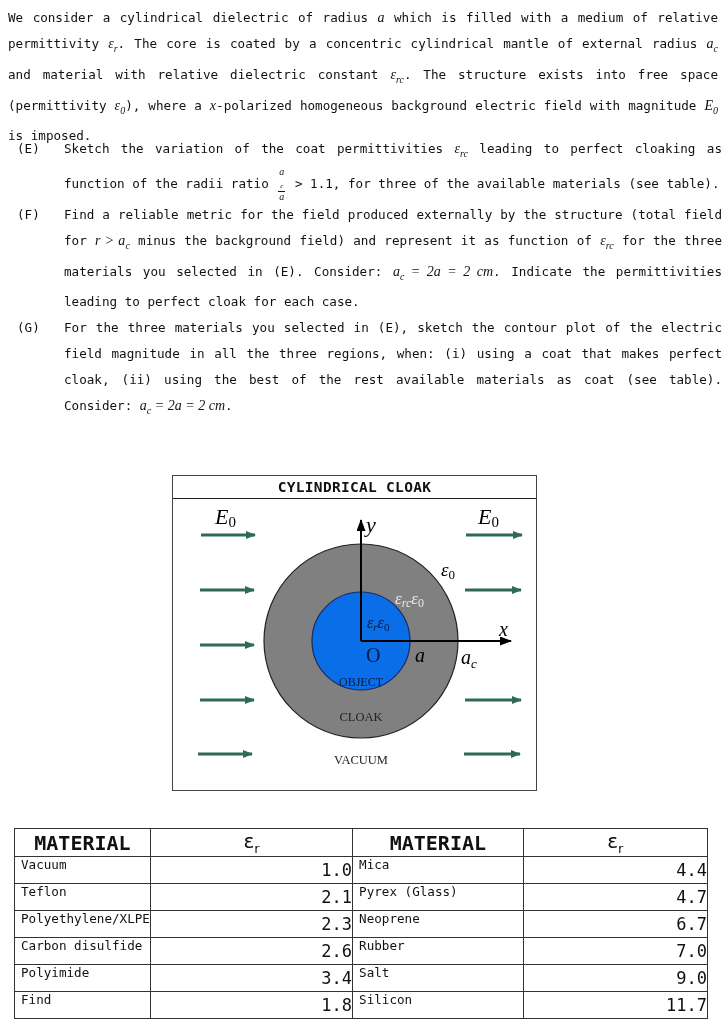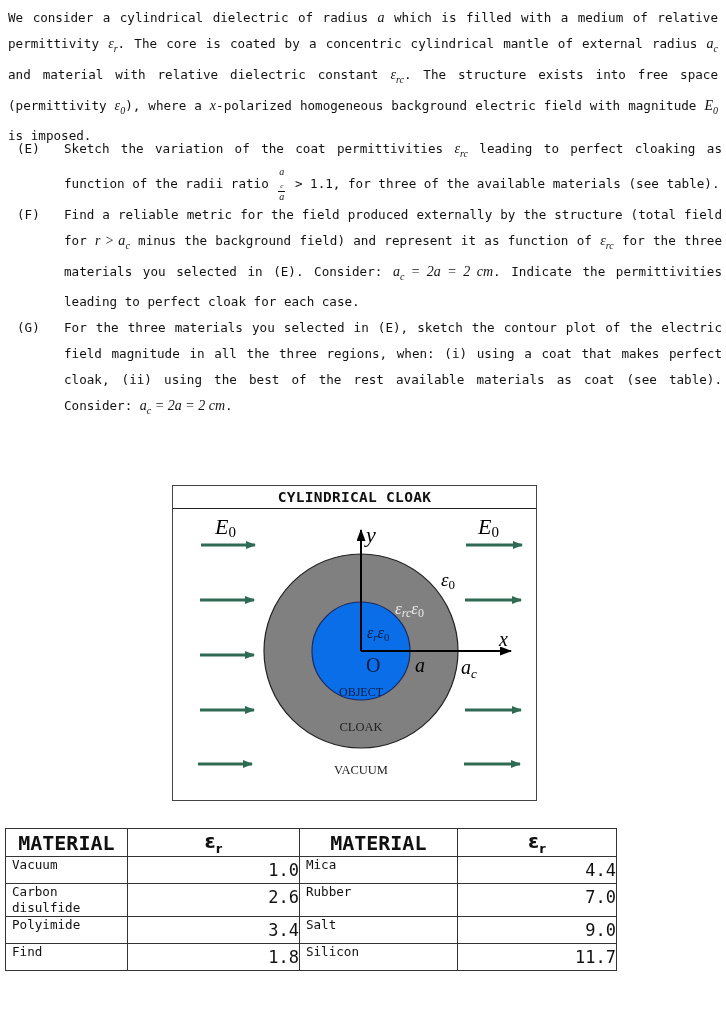--- a/index.html
+++ b/index.html
@@ -13,28 +13,28 @@
   .math { font-family: "Liberation Serif", "DejaVu Serif", serif; font-style: italic; font-size: 14px; }
   .math sub { font-size: 10px; font-style: italic; }
 
   .tasks { position: absolute; left: 0; top: 136px; width: 722px; font-size: 12.6px; }
   .task { position: relative; padding-left: 64px; line-height: 26px; text-align: justify; margin-bottom: 0px; }
   .task .lbl { position: absolute; left: 17px; top: 0; }
   .frac { display: inline-block; vertical-align: middle; text-align: center; font-family: "Liberation Serif", serif; font-style: italic; font-size: 10px; line-height: 10px; margin: 0 2px; }
   .frac span { display: block; }
   .frac .num { border-bottom: 1px solid #111; padding: 0 1px; }
 
-  .figure { position: absolute; left: 172px; top: 485px; width: 365px; height: 316px; border: 1.5px solid #444; box-sizing: border-box; background: #fff; }
+  .figure { position: absolute; left: 172px; top: 475px; width: 365px; height: 316px; border: 1.5px solid #444; box-sizing: border-box; background: #fff; }
   .fig-title { height: 22px; border-bottom: 1.5px solid #222; text-align: center; font-size: 14.5px; font-weight: bold; line-height: 22px; letter-spacing: 0.3px; }
   .fig-svg { position: absolute; left: 0; top: 0; }
 
-  table.mat { position: absolute; left: 5px; top: 828px; width: 612px; border-collapse: collapse; border-radius: 9px; }
+  table.mat { position: absolute; left: 14px; top: 828px; width: 694px; border-collapse: collapse; border-radius: 9px; }
   table.mat td, table.mat th { border: 1.5px solid #333; padding: 0; }
   table.mat th { height: 26px; font-size: 20px; font-weight: bold; text-align: center; }
-  table.mat th.eps { font-family: "DejaVu Sans", sans-serif; font-weight: bold; font-size: 20px; }
+  table.mat th.eps { font-family: "DejaVu Sans", sans-serif; font-weight: normal; font-size: 20px; }
   table.mat td { height: 24.5px; vertical-align: top; }
   td.name { font-size: 12.6px; padding-left: 6px !important; line-height: 16px; }
   td.val { text-align: right; font-size: 17px; line-height: 26px; }
 </style>
 </head>
 <body>
 
 <div class="intro mono">
   <p>
     <span>We consider a cylindrical dielectric of radius </span><span class="math">a</span><span> which is filled with a medium of relative permittivity </span><span class="math"><span>ε</span><sub>r</sub></span><span>. The core is coated by a concentric cylindrical mantle of external radius </span><span class="math"><span>a</span><sub>c</sub></span><span> and material with relative dielectric constant </span><span class="math"><span>ε</span><sub>rc</sub></span><span>. The structure exists into free space (permittivity </span><span class="math"><span>ε</span><sub>0</sub></span><span>), where a </span><span class="math">x</span><span>-polarized homogeneous background electric field with magnitude </span><span class="math"><span>E</span><sub>0</sub></span><span> is imposed.</span>
@@ -120,20 +120,32 @@
     <th>MATERIAL</th>
     <th class="eps"><span>ε</span><sub style="font-size:13px">r</sub></th>
   </tr>
   <tr>
     <td class="name">Vacuum</td>
     <td class="val">1.0</td>
     <td class="name">Mica</td>
     <td class="val">4.4</td>
   </tr>
   <tr>
+    <td class="name">Teflon</td>
+    <td class="val">2.1</td>
+    <td class="name">Pyrex (Glass)</td>
+    <td class="val">4.7</td>
+  </tr>
+  <tr>
+    <td class="name">Polyethylene/XLPE</td>
+    <td class="val">2.3</td>
+    <td class="name">Neoprene</td>
+    <td class="val">6.7</td>
+  </tr>
+  <tr>
     <td class="name">Carbon disulfide</td>
     <td class="val">2.6</td>
     <td class="name">Rubber</td>
     <td class="val">7.0</td>
   </tr>
   <tr>
     <td class="name">Polyimide</td>
     <td class="val">3.4</td>
     <td class="name">Salt</td>
     <td class="val">9.0</td>

